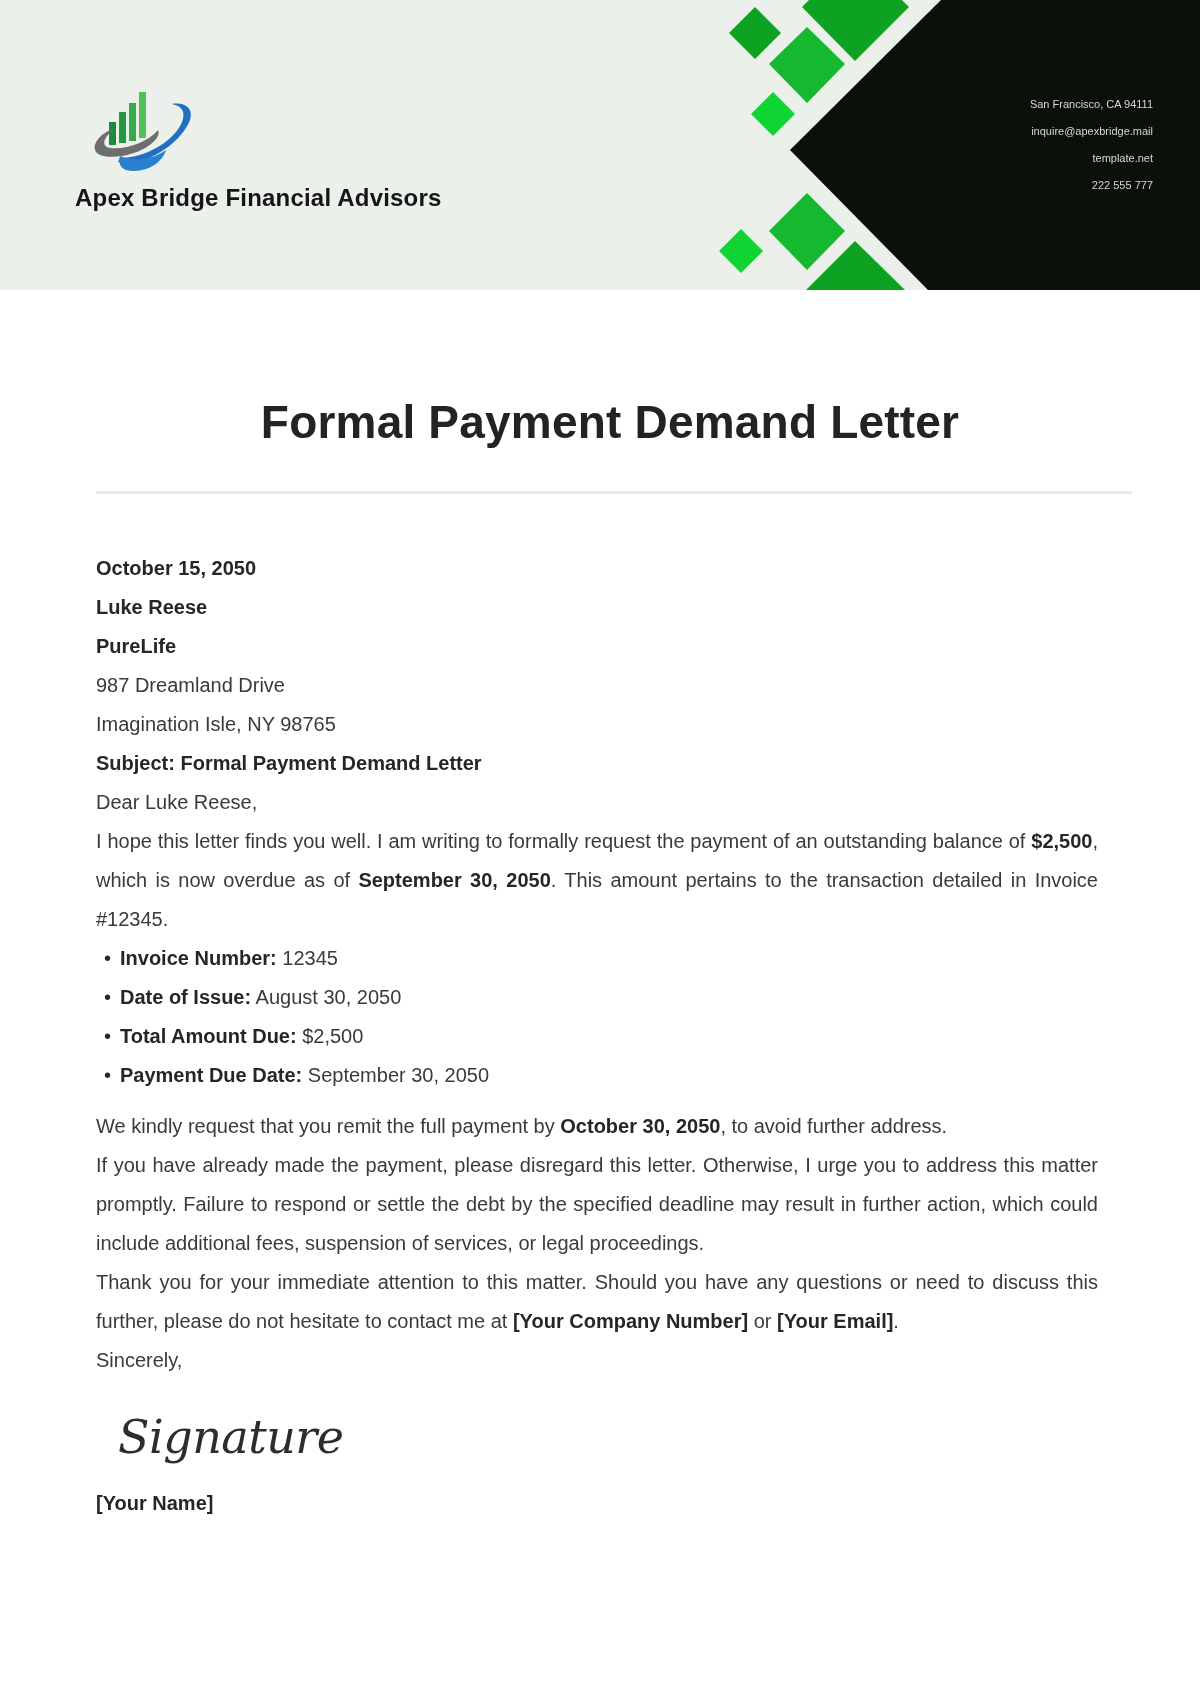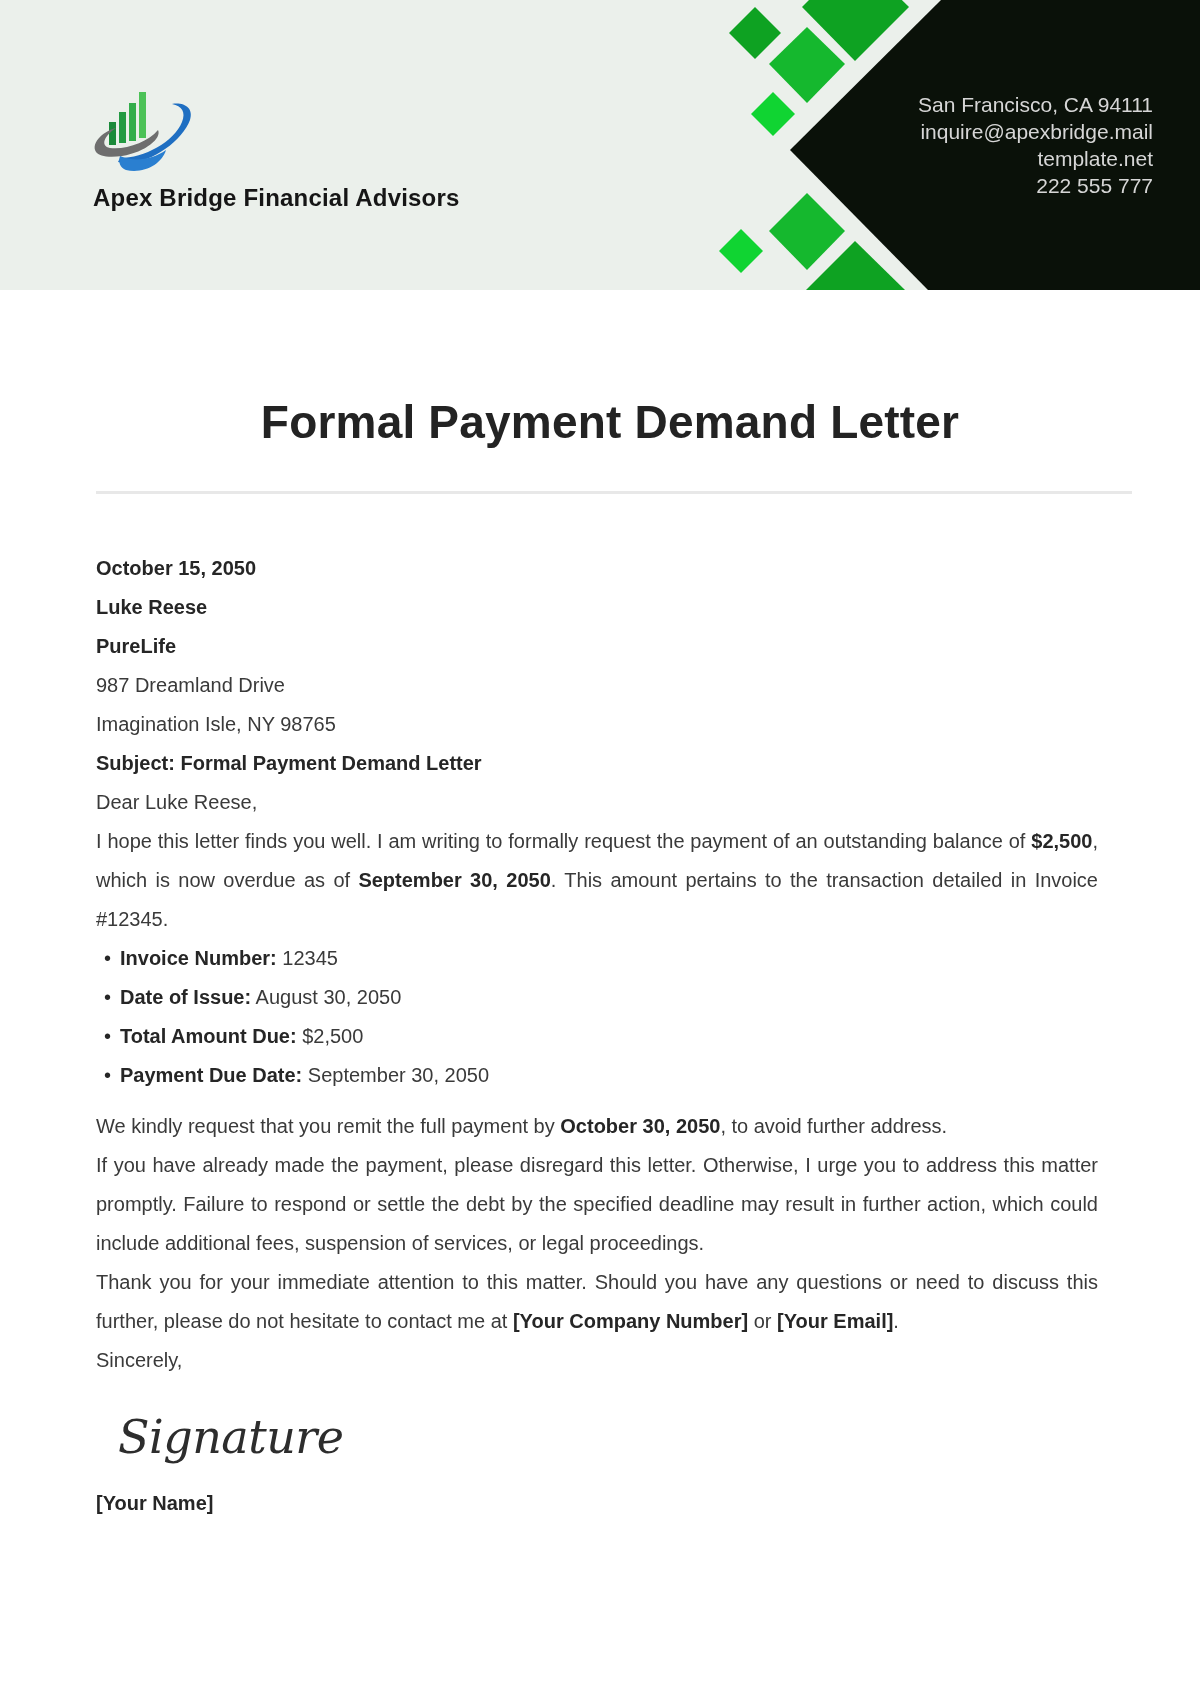--- a/index.html
+++ b/index.html
@@ -17,34 +17,34 @@
 
     .logo {
       position: absolute;
       left: 86px;
       top: 90px;
       width: 110px;
       height: 84px;
     }
     .company-name {
       position: absolute;
-      left: 93px;
+      left: 75px;
       top: 184px;
       font-size: 24px;
       font-weight: bold;
       color: #161616;
       letter-spacing: 0.2px;
     }
     .contact {
       position: absolute;
       right: 47px;
       top: 91px;
       text-align: right;
       color: #d6d6d6;
-      font-size: 21px;
+      font-size: 11px;
       line-height: 27px;
     }
     .contact div { white-space: nowrap; }
 
     .main { padding: 0 76px 0 96px; }
     .title {
       text-align: center;
       font-size: 46px;
       font-weight: bold;
       color: #232323;

